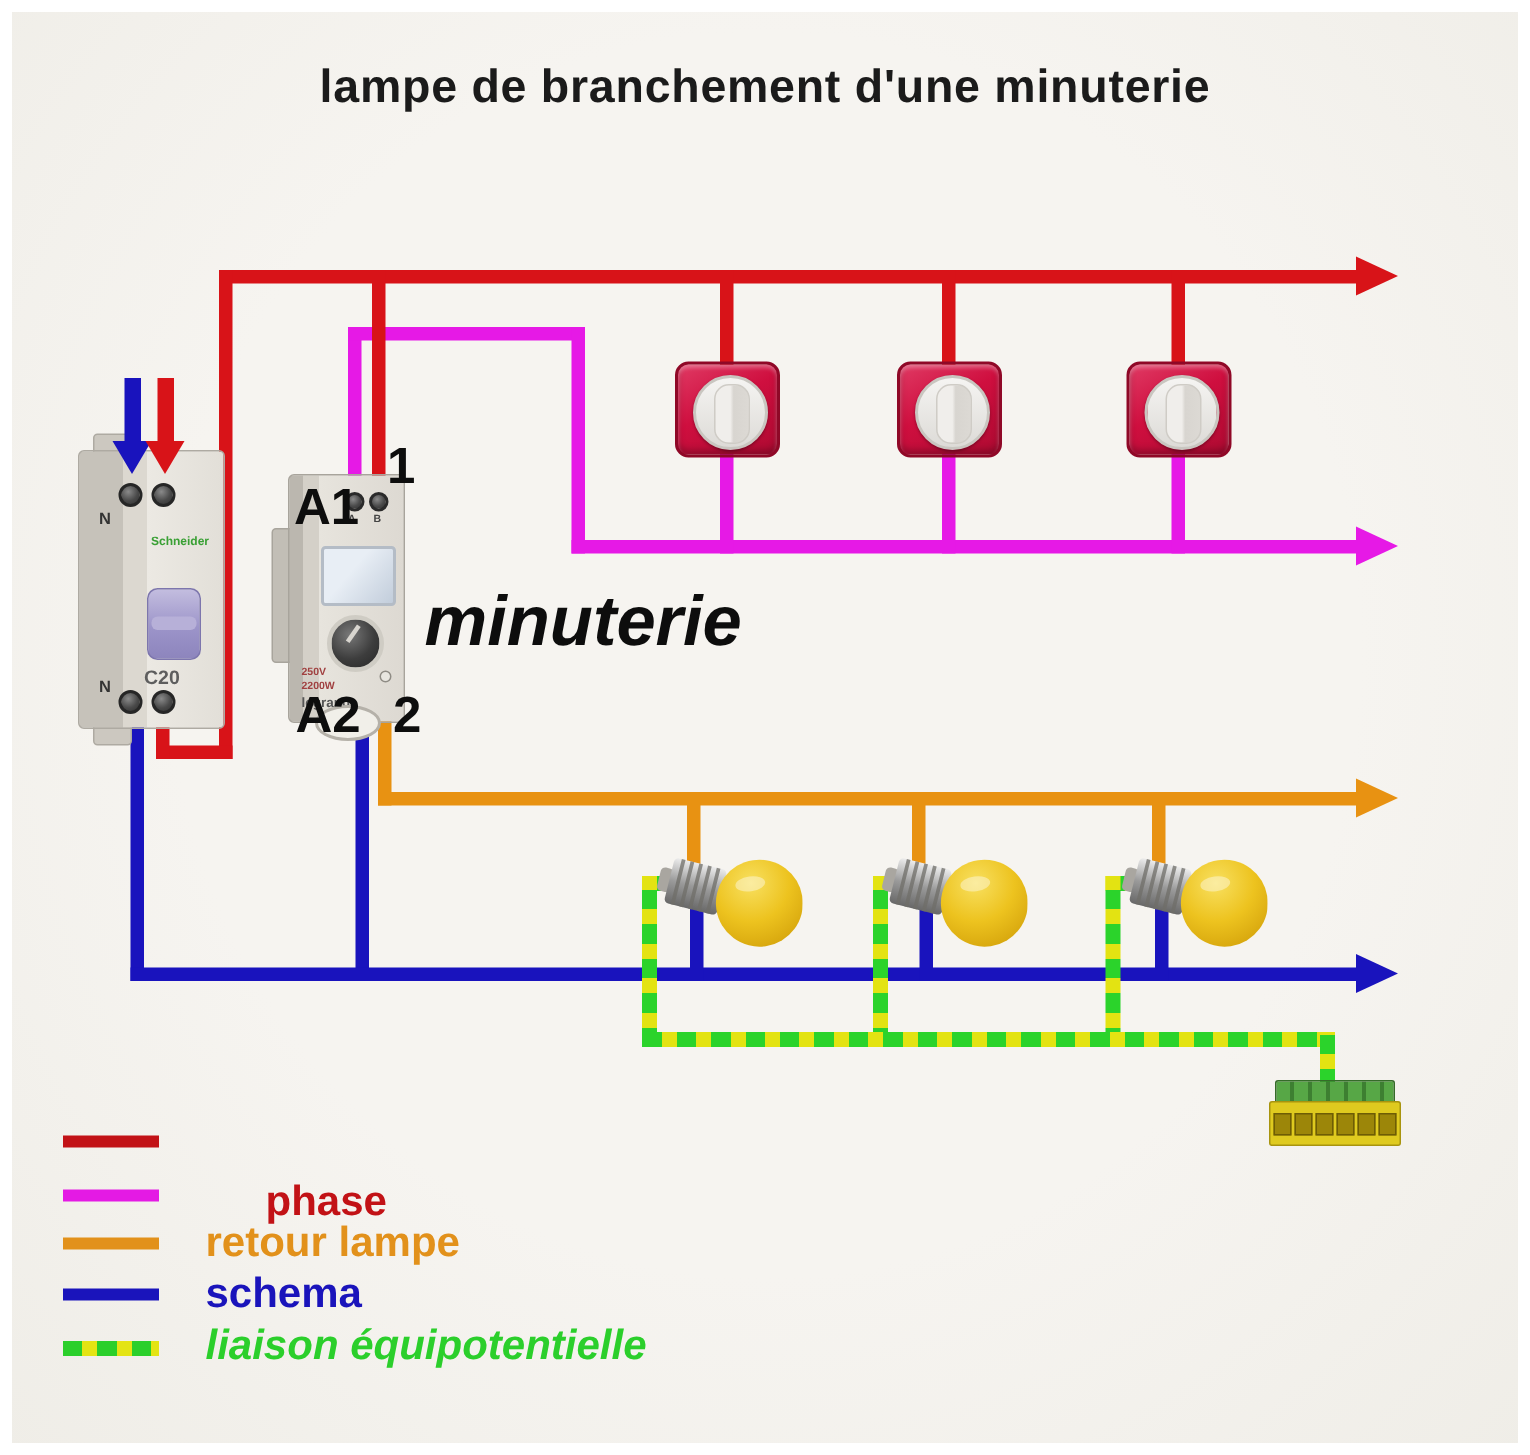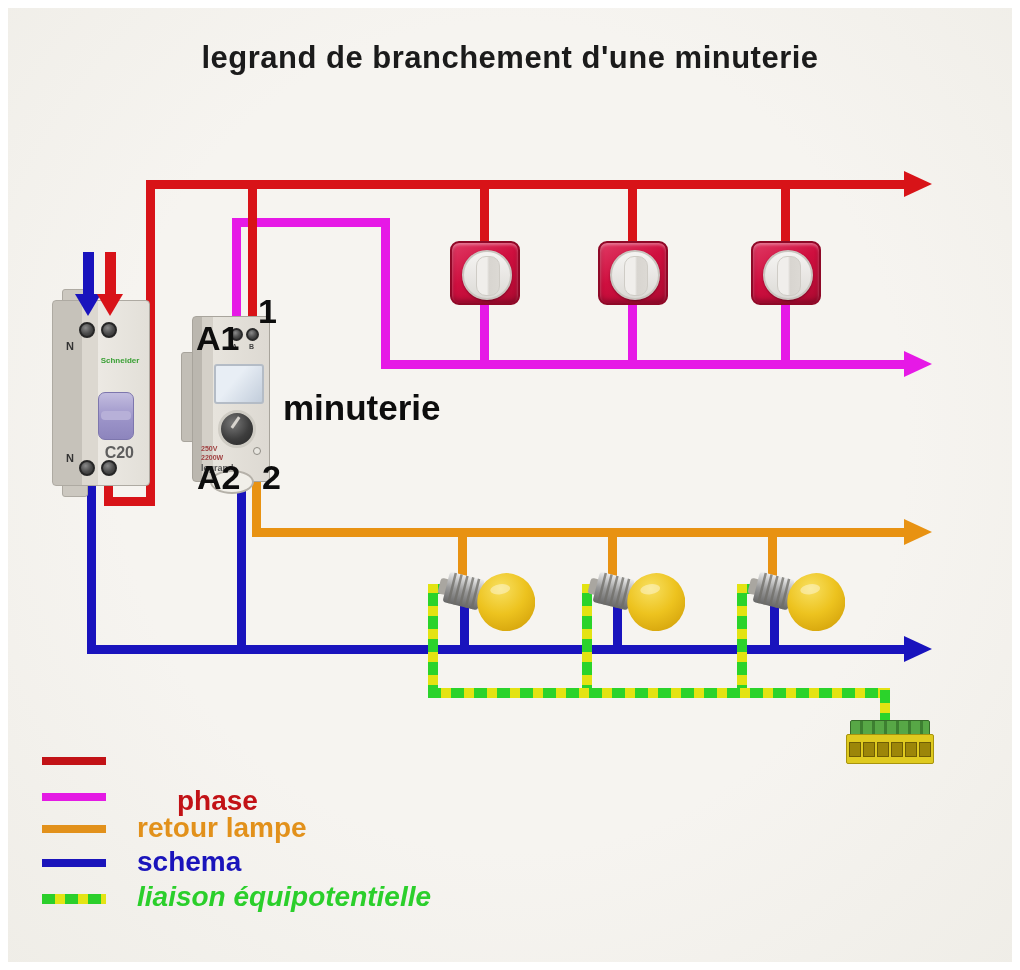--- a/index.html
+++ b/index.html
@@ -32,21 +32,21 @@
 
   
   .breaker{position:absolute;left:52px;top:300px;width:98px;height:186px;}
   .brk-body{position:absolute;inset:0;background:linear-gradient(90deg,#c6c2ba 0%,#c6c2ba 30%,#dcd8d0 30%,#dcd8d0 47%,#ece9e3 47%,#e2dfd8 100%);border:1px solid #aeaaa2;border-radius:4px;}
   .brk-ear{position:absolute;left:10px;width:24px;height:12px;background:#ccc8c0;border:1px solid #aeaaa2;}
   .screw{position:absolute;width:16px;height:16px;border-radius:50%;background:radial-gradient(circle at 38% 32%,#8a8a8a 0%,#4a4a4a 55%,#2e2e2e 100%);border:2px solid #262626;box-sizing:border-box;}
   .tinyN{position:absolute;font-size:11px;font-weight:bold;color:#333;}
   .brk-brand{position:absolute;left:40px;top:56px;width:56px;text-align:center;font-size:8px;font-weight:bold;color:#3aa035;}
   .brk-toggle{position:absolute;left:46px;top:92px;width:34px;height:46px;border-radius:7px;border:1px solid #7d76ad;background:linear-gradient(180deg,#c3bddf 0%,#9c94c9 55%,#8d85bd 100%);}
   .brk-toggle::after{content:"";position:absolute;left:2px;right:2px;top:18px;height:9px;background:#b7b0d8;border-radius:4px;}
-  .brk-model{position:absolute;left:44px;top:144px;width:38px;text-align:right;font-size:16px;font-weight:bold;color:#5e5e5e;}
+  .brk-model{position:absolute;left:44px;top:144px;width:38px;text-align:left;font-size:13px;font-weight:bold;color:#5e5e5e;}
 
   
   .timer{position:absolute;left:192px;top:316px;width:78px;height:166px;}
   .tmr-tab{position:absolute;left:-11px;top:36px;width:13px;height:88px;background:#c2beb6;border:1px solid #a8a49c;border-radius:3px;}
   .tmr-body{position:absolute;inset:0;background:linear-gradient(90deg,#bbb7af 0%,#bbb7af 12%,#d4d0c8 12%,#d4d0c8 26%,#e7e4dd 26%,#ddd9d2 100%);border:1px solid #a8a49c;border-radius:4px;}
   .screw-sm{position:absolute;width:13px;height:13px;border-radius:50%;background:radial-gradient(circle at 38% 32%,#8a8a8a 0%,#4a4a4a 55%,#2e2e2e 100%);border:2px solid #2a2a2a;box-sizing:border-box;}
   .tmr-screwlabel{position:absolute;top:27px;font-size:7px;font-weight:bold;color:#444;}
   .tmr-window{position:absolute;left:22px;top:48px;width:46px;height:36px;background:linear-gradient(130deg,#e8eef5 0%,#e8eef5 40%,#c2cddb 100%);border:2px solid #b4bcc6;border-radius:3px;}
   .tmr-dial{position:absolute;left:26px;top:94px;width:32px;height:32px;border-radius:50%;background:radial-gradient(circle at 38% 32%,#787878 0%,#3d3d3d 55%,#262626 100%);border:3px solid #cfccc4;}
   .tmr-dial::after{content:"";position:absolute;left:13px;top:3px;width:3px;height:13px;background:#d8d5cf;transform:rotate(35deg);}
@@ -85,21 +85,21 @@
             <stop offset="1" stop-color="#686868"></stop>
         </linearGradient>
         <radialGradient id="lg-glass" cx="0.35" cy="0.3" r="0.8">
           <stop offset="0" stop-color="#f8e060"></stop>
             <stop offset="0.55" stop-color="#edc31f"></stop>
             <stop offset="1" stop-color="#d5a40c"></stop>
         </radialGradient>
       </defs>
     </svg>
 
-    <div class="title">legrand de branchement d'une minuterie</div>
+    <div class="title">lampe de branchement d'une minuterie</div>
 
     <div class="wire mag" style="left:232px;top:218px;width:9px;height:102px;"></div>
     <div class="wire mag" style="left:232px;top:218px;width:158px;height:9px;"></div>
     <div class="wire mag" style="left:381px;top:218px;width:9px;height:151px;"></div>
     <div class="wire mag" style="left:381px;top:360px;width:525px;height:9px;"></div>
     <div class="arrow-right ar-mag" style="left:904px;top:351px;"></div>
     <div class="wire mag" style="left:480px;top:300px;width:9px;height:69px;"></div>
     <div class="wire mag" style="left:628px;top:300px;width:9px;height:69px;"></div>
     <div class="wire mag" style="left:781px;top:300px;width:9px;height:69px;"></div>
 
@@ -172,21 +172,21 @@
       </div>
       <div class="tmr-led"></div>
       <div class="tmr-brand">legrand</div>
       <div class="tmr-oval"></div>
     </div>
 
     <div class="biglabel" style="left:196px;top:294px;margin-top:27px;">A1</div>
     <div class="biglabel" style="left:258px;top:294px;">1</div>
     <div class="biglabel" style="left:197px;top:460px;">A2</div>
     <div class="biglabel" style="left:262px;top:460px;">2</div>
-    <div class="biglabel" style="left:283px;top:390px;font-size:35px;">minuterie</div>
+    <div class="biglabel" style="left:283px;top:390px;font-size:47px;font-style:italic;">minuterie</div>
 
     <div class="pbtn" style="left:450px;top:241px;">
       <div class="pbtn-circle">
           <div class="pbtn-rocker"></div>
         </div>
     </div>
     <div class="pbtn" style="left:598px;top:241px;">
       <div class="pbtn-circle">
           <div class="pbtn-rocker"></div>
         </div>

